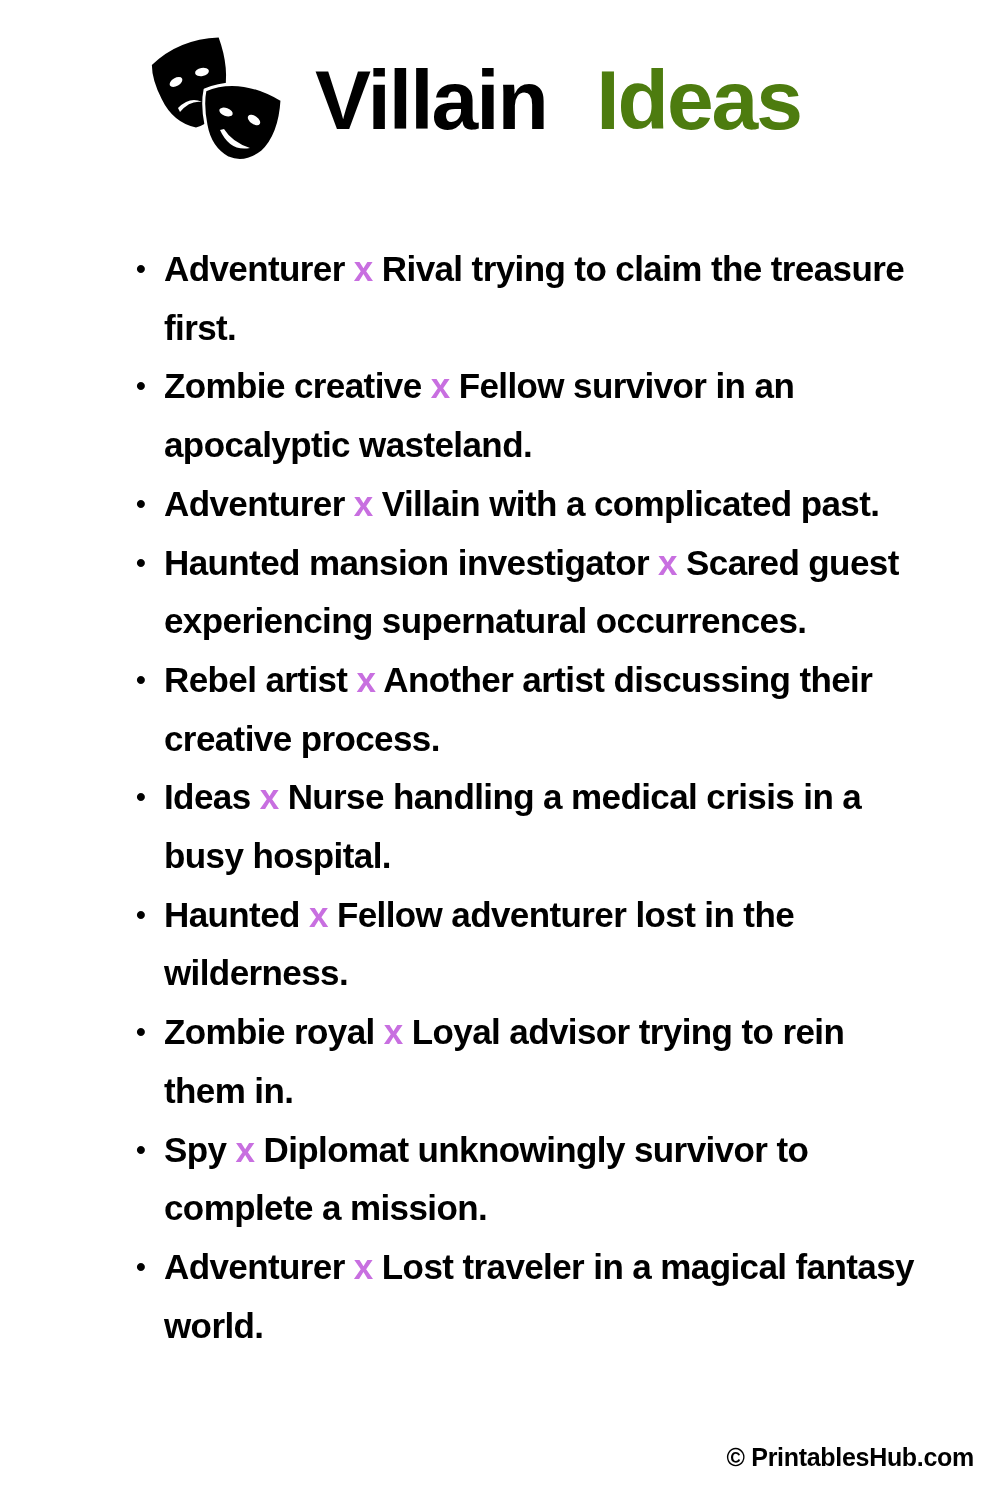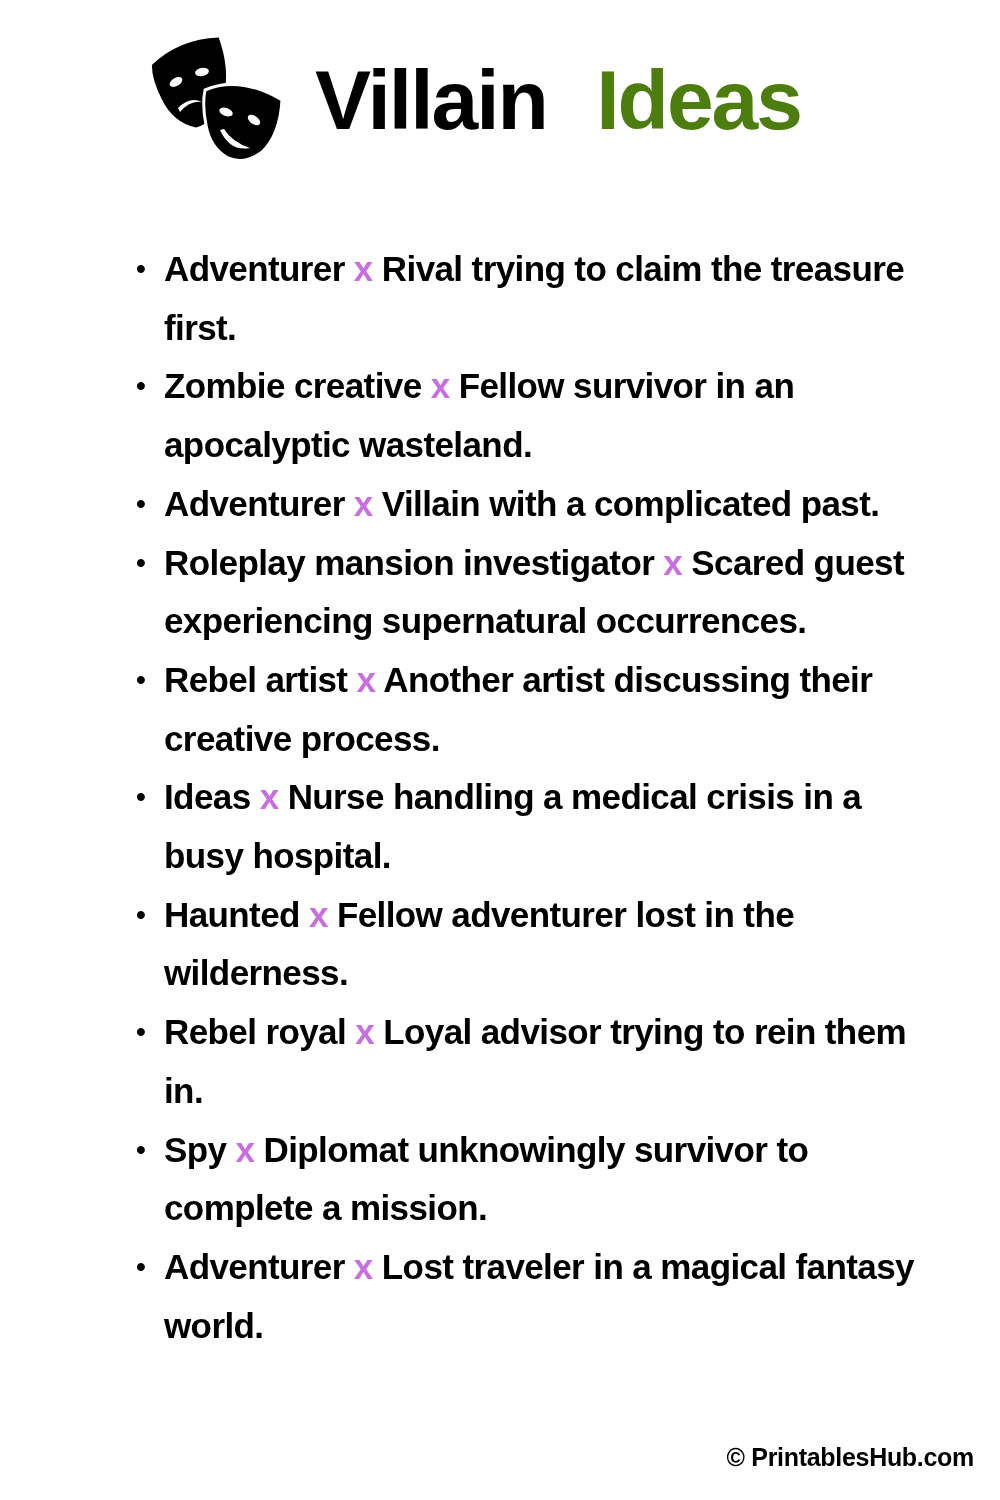--- a/index.html
+++ b/index.html
@@ -36,22 +36,22 @@
   <div class="title">
     <span>Villain</span>
     <span class="accent">Ideas</span>
   </div>
 </div>
 
 <ul class="list">
   <li class="item"><span class="bullet">•</span><span>Adventurer</span> <span class="x">x</span> <span>Rival trying to claim the treasure first.</span></li>
   <li class="item"><span class="bullet">•</span><span>Zombie creative</span> <span class="x">x</span> <span>Fellow survivor in an apocalyptic wasteland.</span></li>
   <li class="item"><span class="bullet">•</span><span>Adventurer</span> <span class="x">x</span> <span>Villain with a complicated past.</span></li>
-  <li class="item"><span class="bullet">•</span><span>Roleplay mansion investigator</span> <span class="x">x</span> <span>Scared guest experiencing supernatural occurrences.</span></li>
+  <li class="item"><span class="bullet">•</span><span>Haunted mansion investigator</span> <span class="x">x</span> <span>Scared guest experiencing supernatural occurrences.</span></li>
   <li class="item"><span class="bullet">•</span><span>Rebel artist</span> <span class="x">x</span> <span>Another artist discussing their creative process.</span></li>
   <li class="item"><span class="bullet">•</span><span>Ideas</span> <span class="x">x</span> <span>Nurse handling a medical crisis in a busy hospital.</span></li>
   <li class="item"><span class="bullet">•</span><span>Haunted</span> <span class="x">x</span> <span>Fellow adventurer lost in the wilderness.</span></li>
-  <li class="item"><span class="bullet">•</span><span>Rebel royal</span> <span class="x">x</span> <span>Loyal advisor trying to rein them in.</span></li>
+  <li class="item"><span class="bullet">•</span><span>Zombie royal</span> <span class="x">x</span> <span>Loyal advisor trying to rein them in.</span></li>
   <li class="item"><span class="bullet">•</span><span>Spy</span> <span class="x">x</span> <span>Diplomat unknowingly survivor to complete a mission.</span></li>
   <li class="item"><span class="bullet">•</span><span>Adventurer</span> <span class="x">x</span> <span>Lost traveler in a magical fantasy world.</span></li>
 </ul>
 
 <div class="footer">© PrintablesHub.com</div>
 
 </body></html>

